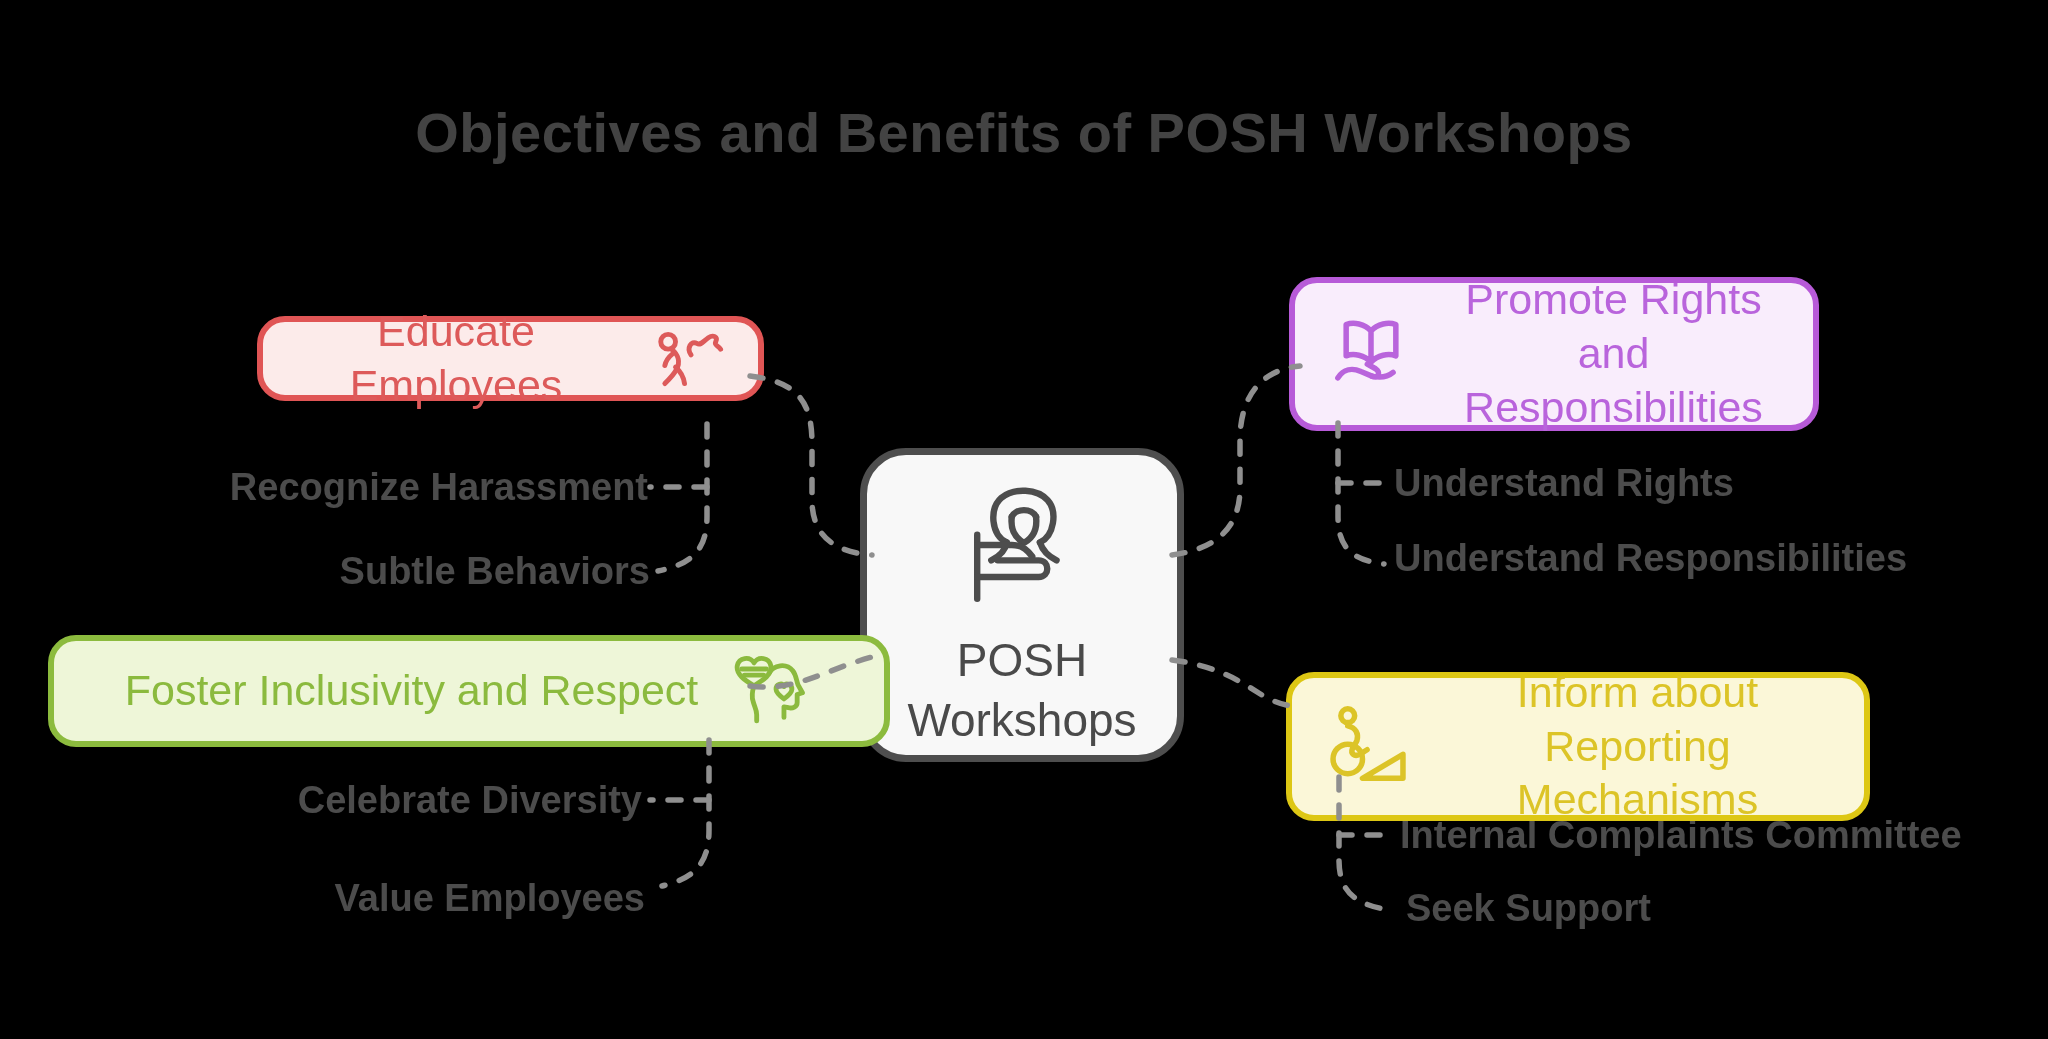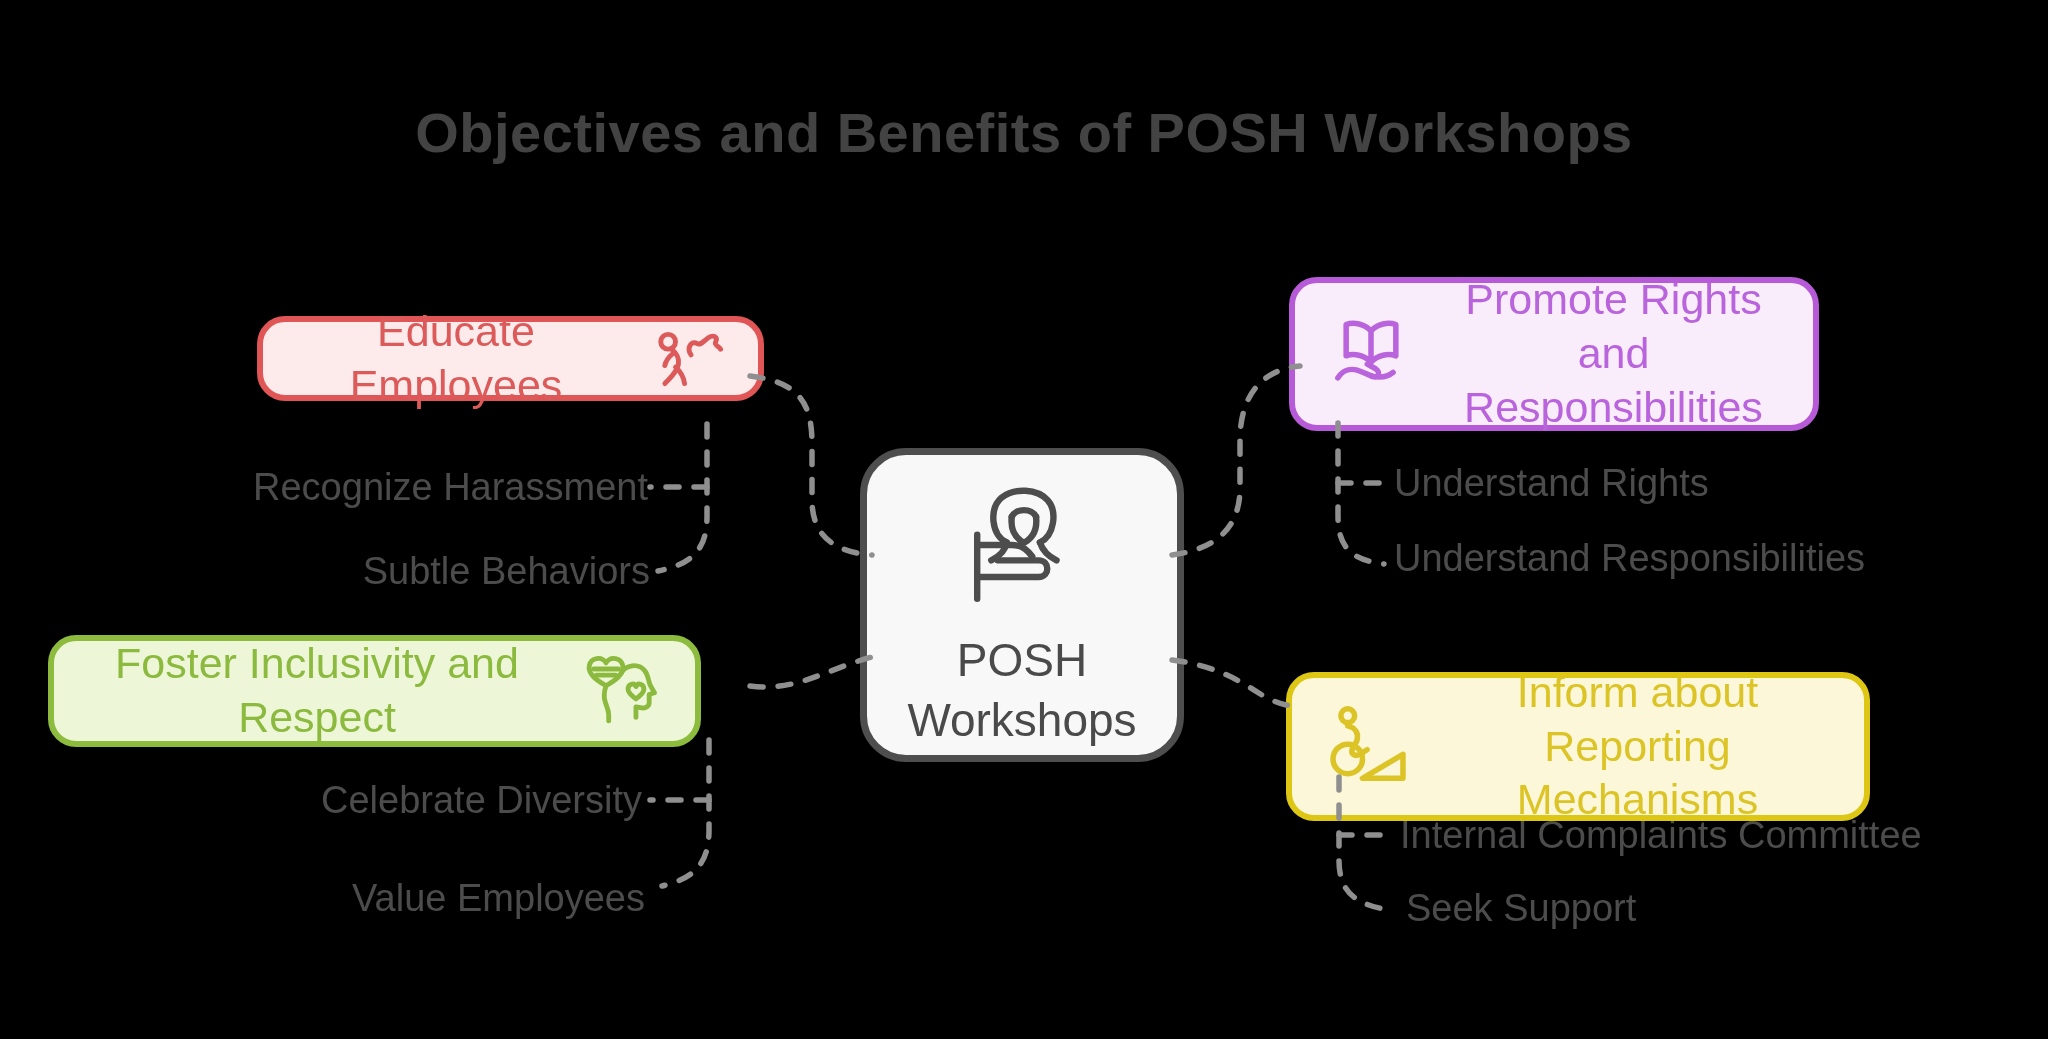--- a/index.html
+++ b/index.html
@@ -24,29 +24,29 @@
   .center-label{margin-top:22px;text-align:center;font-size:46px;line-height:1.3;
       font-weight:400;color:#4a4a4a;}
 
   
   .branch{position:absolute;box-sizing:border-box;border-radius:28px;z-index:3;
       display:flex;align-items:center;justify-content:center;gap:27px;
       padding:0 30px;font-size:43px;font-weight:400;text-align:center;line-height:1.25;}
   .branch .blabel{white-space:pre-line;}
   .branch-educate{left:257px;top:316px;width:507px;height:85px;
       background:#fcebea;border:6px solid #e05555;color:#dd5a5a;}
-  .branch-foster{left:48px;top:635px;width:653px;height:112px;
+  .branch-foster{left:48px;top:635px;width:842px;height:112px;
       background:#eef6d8;border:6px solid #8cbb3e;color:#8bba3e;}
   .branch-promote{left:1289px;top:277px;width:530px;height:154px;
       background:#f9edfc;border:6px solid #b75ad8;color:#b964dc;}
   .branch-inform{left:1286px;top:636px;width:584px;height:149px;
       background:#fbf7d8;border:6px solid #ddc714;color:#dcc427;margin-top:36px;}
 
   
-  .sub{position:absolute;font-size:38px;font-weight:400;color:#4c4c4c;
+  .sub{position:absolute;font-size:38px;font-weight:700;color:#4c4c4c;
        line-height:54px;white-space:nowrap;z-index:2;}
   .sub.r{text-align:right;}
   .sub-recognize{right:1400px;top:460px;}
   .sub-subtle{right:1398px;top:544px;}
   .sub-celebrate{right:1406px;top:773px;}
   .sub-value{right:1403px;top:859px;margin-top:12px;}
   .sub-rights{left:1394px;top:456px;}
   .sub-responsibilities{left:1394px;top:531px;}
   .sub-icc{left:1400px;top:808px;}
   .sub-seek{left:1406px;top:881px;}

